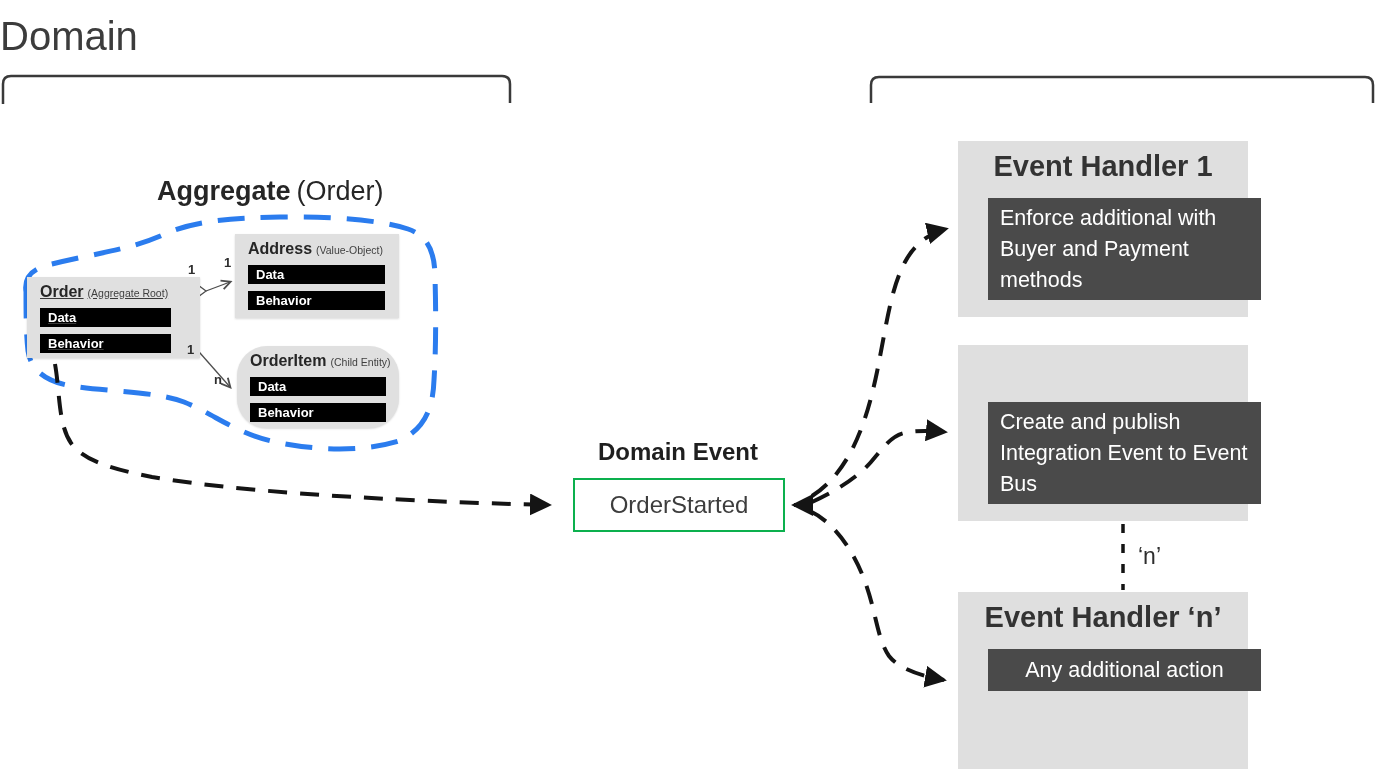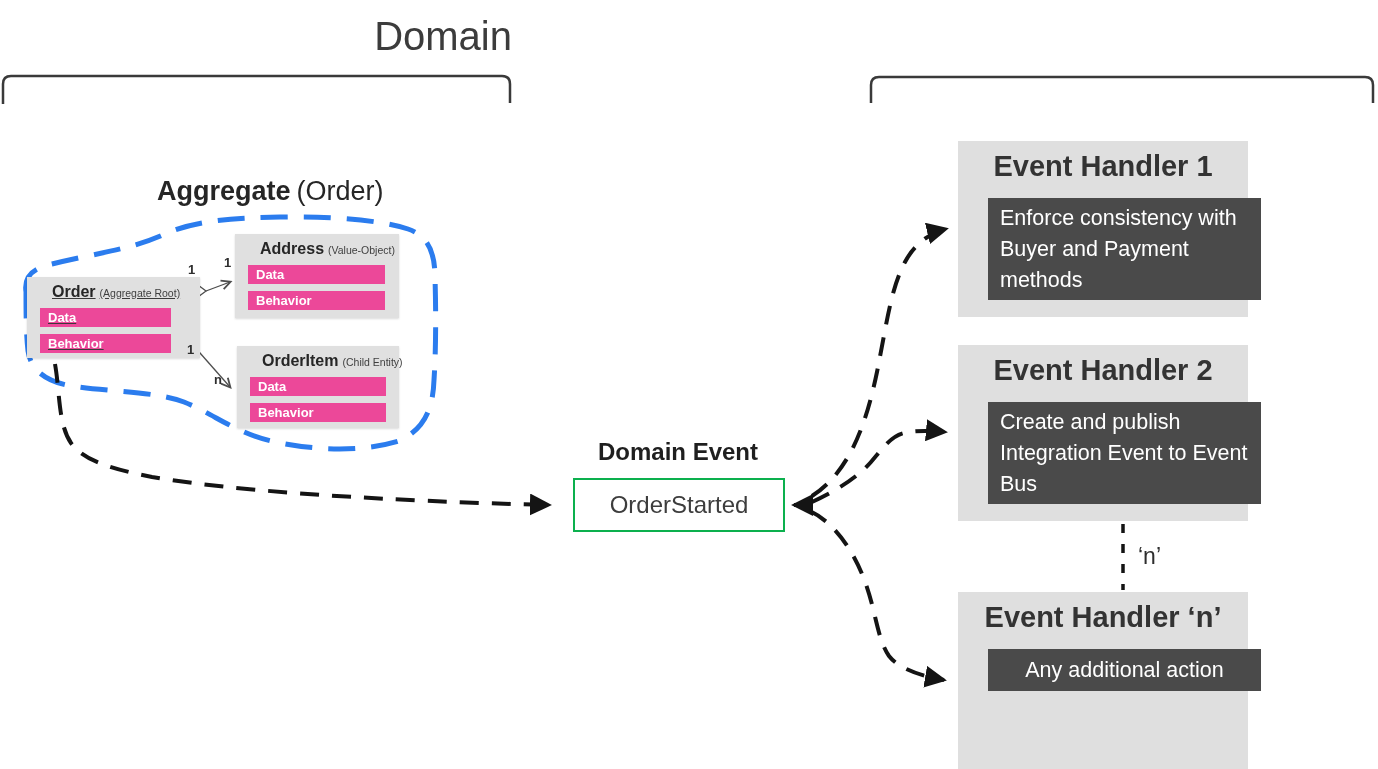--- a/index.html
+++ b/index.html
@@ -4,39 +4,39 @@
 <style>
   html,body{margin:0;padding:0;background:#fff;}
   #canvas{
     position:relative;width:1378px;height:769px;background:#ffffff;overflow:hidden;
     font-family:"Liberation Sans","DejaVu Sans",sans-serif;color:#3a3a3a;
   }
   #wires{position:absolute;left:0;top:0;z-index:1;}
   .abs{position:absolute;}
 
   
-  .section-title{font-size:40px;font-weight:400;color:#3c3c3c;text-align:right;z-index:2;}
+  .section-title{font-size:40px;font-weight:400;color:#3c3c3c;text-align:left;z-index:2;}
   .domain-title{left:0;top:14px;width:512px;}
   .application-title{left:868px;top:12px;width:506px;}
 
   
   .aggregate-label{left:113px;top:176px;font-size:27px;color:#262626;z-index:2;}
   .aggregate-label b{font-weight:700;margin-left:44px;}
   .aggregate-label .note{font-weight:400;margin-left:6px;margin-top:28px;}
 
   .entity{background:#e0e0e0;z-index:2;box-shadow:0 1px 2px rgba(0,0,0,.15);}
-  .entity-title{padding:6px 0 0 13px;font-size:16px;font-weight:700;color:#262626;white-space:nowrap;margin-left:12px;}
+  .entity-title{padding:6px 0 0 13px;font-size:16px;font-weight:700;color:#262626;white-space:nowrap;}
   .entity-title .stereo{font-size:10.5px;font-weight:400;color:#3f3f3f;margin-left:4px;}
-  .entity-row{margin:7px 0 0 13px;height:19px;line-height:19px;background:#ec4899;color:#fff;
+  .entity-row{margin:7px 0 0 13px;height:19px;line-height:19px;background:#000000;color:#fff;
               font-size:13px;font-weight:700;padding-left:8px;box-sizing:border-box;}
   .order-pos{left:27px;top:277px;width:173px;height:81px;text-decoration:underline;}
   .order-pos .entity-row{width:131px;}
   .address-pos{left:235px;top:234px;width:164px;height:84px;}
   .address-pos .entity-row{width:137px;}
-  .orderitem-pos{left:237px;top:346px;width:162px;height:82px;}
+  .orderitem-pos{left:237px;top:346px;width:162px;height:82px;border-radius:30px;}
   .orderitem-pos .entity-row{width:136px;}
 
   .mult{font-size:13px;font-weight:700;color:#2e2e2e;z-index:3;}
 
   
   .domain-event-label{left:568px;top:438px;width:220px;text-align:center;font-size:24px;font-weight:700;color:#1f1f1f;z-index:2;}
   .order-started-box{left:573px;top:478px;width:212px;height:54px;background:#fff;border:2.5px solid #0cb04e;
                      box-sizing:border-box;display:flex;align-items:center;justify-content:center;
                      font-size:24px;color:#3d3d3d;z-index:2;}
 
@@ -124,24 +124,23 @@
   <span class="abs mult" style="left:187px;top:342px;">1</span>
   <span class="abs mult" style="left:214px;top:372px;">n</span>
 
   <div class="abs domain-event-label">Domain Event</div>
   <div class="abs order-started-box">
     <span>OrderStarted</span>
   </div>
 
   <div class="abs handler eh1-pos">
     <div class="handler-title">Event Handler 1</div>
-    <div class="handler-action">Enforce consistency with Buyer and Payment methods</div>
+    <div class="handler-action">Enforce additional with Buyer and Payment methods</div>
   </div>
   <div class="abs handler eh2-pos">
-    <div class="handler-title">Event Handler 2</div>
     <div class="handler-action">Create and publish Integration Event to Event Bus</div>
   </div>
   <div class="abs handler ehn-pos">
     <div class="handler-title">Event Handler ‘n’</div>
     <div class="handler-action">Any additional action</div>
   </div>
 
   <span class="abs n-connector-label">‘n’</span>
 
 </div>

